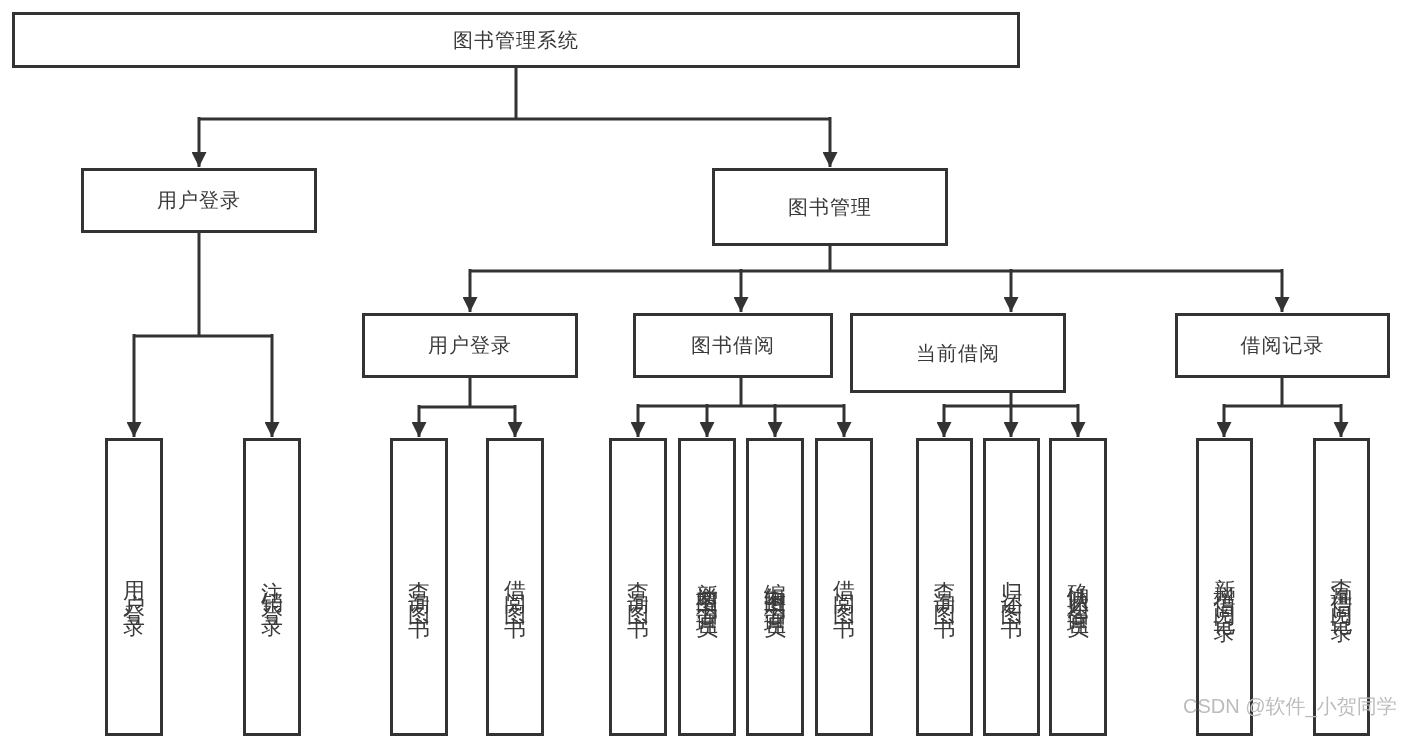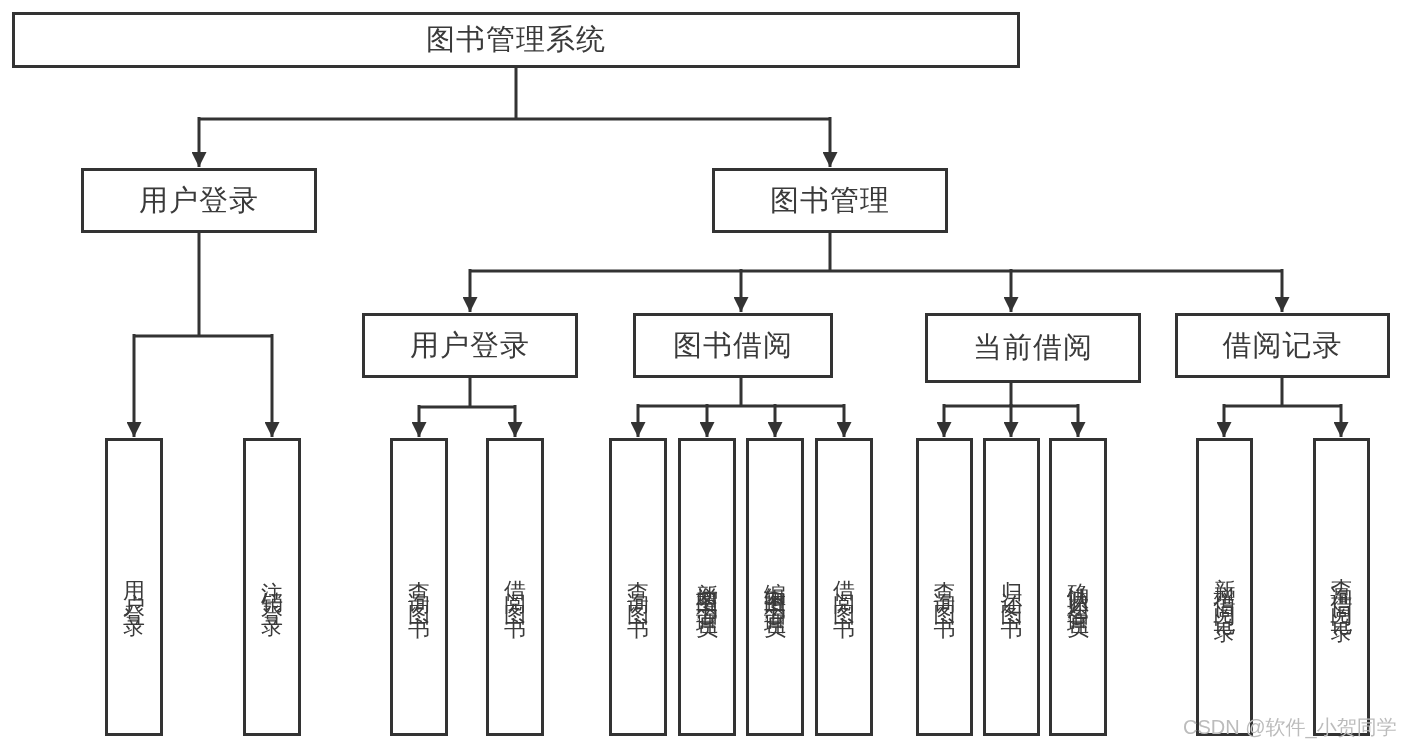--- a/index.html
+++ b/index.html
@@ -22,36 +22,36 @@
     position: absolute;
     box-sizing: border-box;
     border: 3px solid var(--line, #333333);
     background: #ffffff;
     display: flex;
     align-items: center;
     justify-content: center;
     color: var(--text, #3a3a3a);
   }
   .h-box {
-    font-size: 29px;
+    font-size: 20px;
     letter-spacing: 1px;
     white-space: nowrap;
   }
   .v-box {
     writing-mode: vertical-rl;
     font-size: 22px;
     letter-spacing: 12px;
     line-height: 1;
   }
   .v-box.tight { letter-spacing: 5px; }
   .v-box.mid { letter-spacing: 9px; }
   .watermark {
     position: absolute;
     left: 1183px;
-    top: 714px;
+    top: 693px;
     font-size: 20px;
     color: var(--wm, #bcbcbc);
     white-space: nowrap;
     z-index: 5;
   }
 </style>
 </head>
 <body>
 
 <div class="canvas">
@@ -91,25 +91,25 @@
       <path d="M1011,404 V437" marker-end="url(#arw)"></path>
       <path d="M1078,404 V437" marker-end="url(#arw)"></path>
       <path d="M1224,404 V437" marker-end="url(#arw)"></path>
       <path d="M1341,404 V437" marker-end="url(#arw)"></path>
     </g>
   </svg>
 
   <div class="box h-box" style="left:12px; top:12px; width:1008px; height:56px;">图书管理系统</div>
 
   <div class="box h-box" style="left:81px; top:168px; width:236px; height:65px;">用户登录</div>
-  <div class="box h-box" style="left:712px; top:168px; width:236px; height:65px;">图书管理</div>
+  <div class="box h-box" style="left:712px; top:168px; width:236px; height:78px;">图书管理</div>
 
   <div class="box h-box" style="left:362px; top:313px; width:216px; height:65px;">用户登录</div>
   <div class="box h-box" style="left:633px; top:313px; width:200px; height:65px;">图书借阅</div>
-  <div class="box h-box" style="left:925px; top:313px; width:216px; height:70px;">当前借阅</div>
+  <div class="box h-box" style="left:850px; top:313px; width:216px; height:80px;">当前借阅</div>
   <div class="box h-box" style="left:1175px; top:313px; width:215px; height:65px;">借阅记录</div>
 
   <div class="box v-box" style="left:105px; top:438px; width:58px; height:298px;">用户登录</div>
   <div class="box v-box" style="left:243px; top:438px; width:58px; height:298px;">注销登录</div>
 
   <div class="box v-box" style="left:390px; top:438px; width:58px; height:298px;">查询图书</div>
   <div class="box v-box" style="left:486px; top:438px; width:58px; height:298px;">借阅图书</div>
 
   <div class="box v-box" style="left:609px; top:438px; width:58px; height:298px;">查询图书</div>
   <div class="box v-box tight" style="left:678px; top:438px; width:58px; height:298px;">新增图书（管理员）</div>

